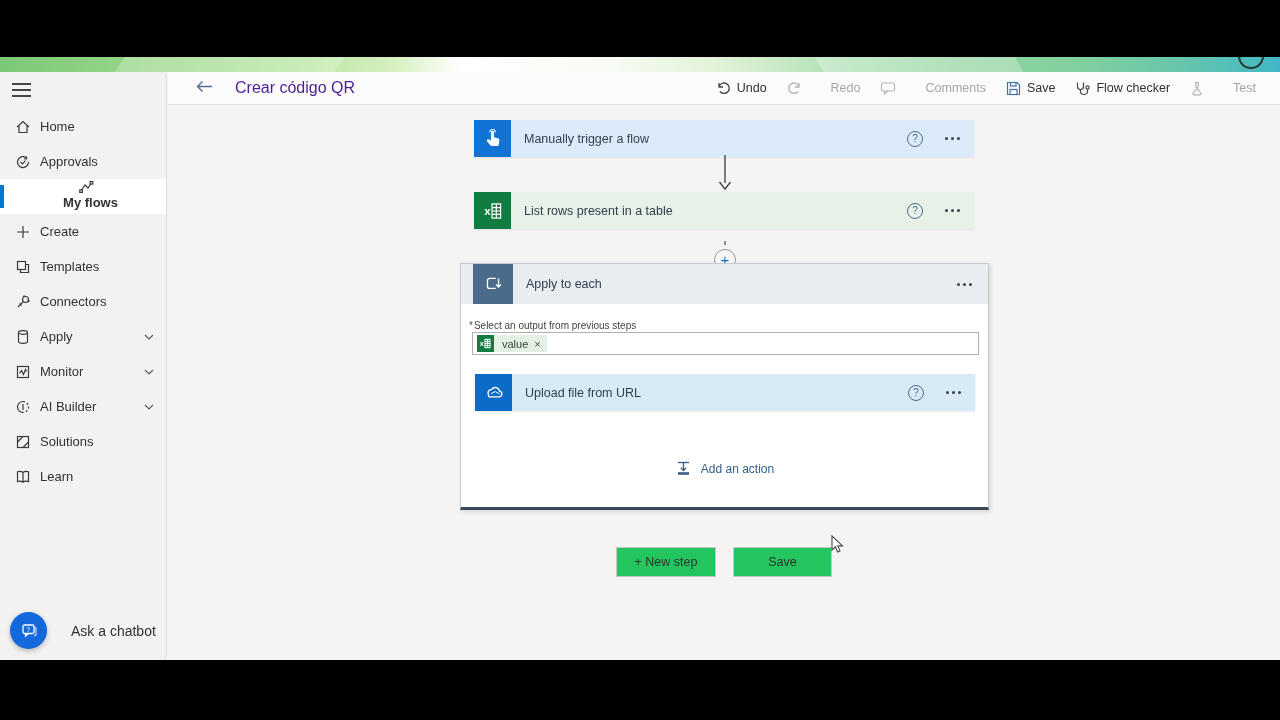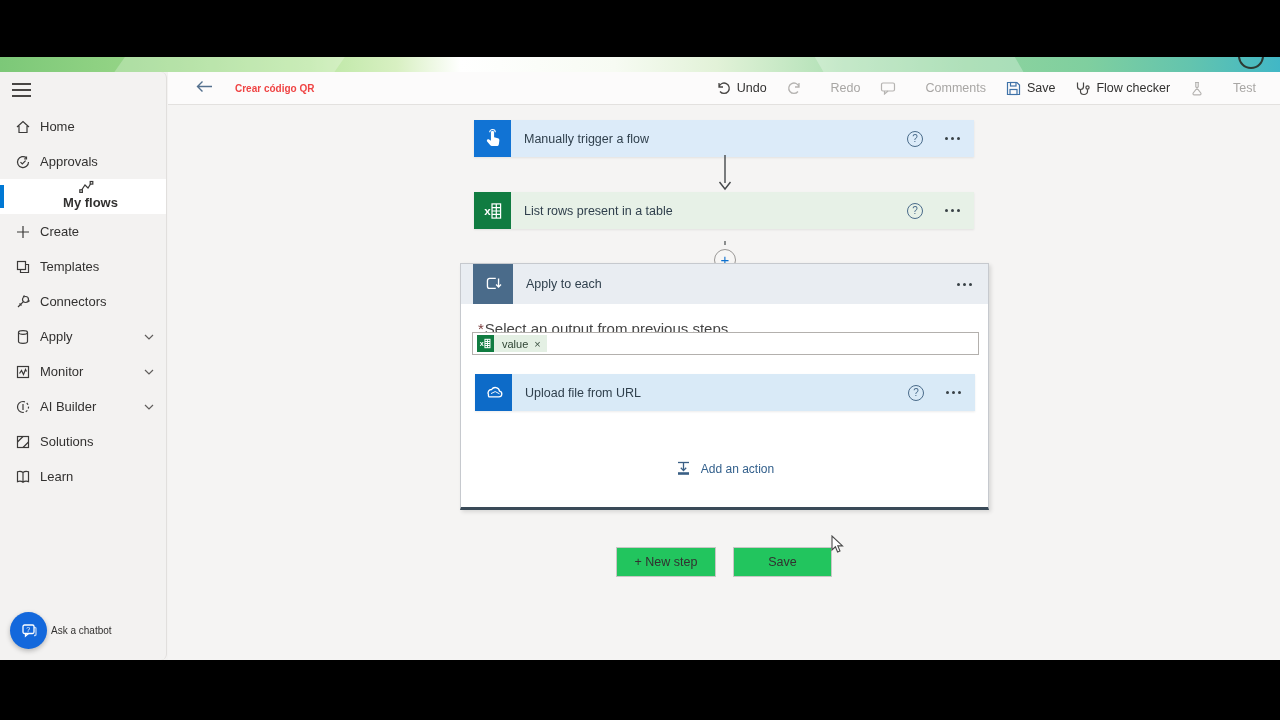--- a/index.html
+++ b/index.html
@@ -40,29 +40,29 @@
   .nav-item.active { background:#ffffff; font-weight:bold;flex-direction:column; }
   .nav-item.active::before {
     content:""; position:absolute; left:0; top:6px; bottom:6px; width:4px; background:#0078d4;
   }
   .nav-item .chev { position:absolute; right:12px; color:#605e5c; }
   .chatbot { position:absolute; left:10px; top:540px; display:flex; align-items:center; cursor:pointer; }
   .chatbot-circle {
     width:37px; height:37px; border-radius:50%; background:#1368dc;
     display:flex; align-items:center; justify-content:center; box-shadow:0 2px 5px rgba(0,0,0,.25);
   }
-  .chatbot-label { margin-left:4px; font-size:10px; color:#323130; }
+  .chatbot-label { margin-left:24px; font-size:14px; color:#323130; }
   
   .cheader {
     position:absolute; left:168px; top:0; width:1112px; height:33px;
     background:#fcfbfb; border-bottom:1px solid #e3e1df;
     display:flex; align-items:center;
   }
   .back-btn { margin-left:28px; color:#54708e; font-size:16px; cursor:pointer; line-height:1; }
-  .flow-title { margin-left:22px; font-size:10px; color:#ef4444;font-weight:bold; }
+  .flow-title { margin-left:22px; font-size:16px; color:#4c1d95; }
   .toolbar { margin-left:auto; margin-right:24px; display:flex; align-items:center; gap:20px; }
   .tool { display:flex; align-items:center; gap:6px; font-size:12.5px; color:#323130; cursor:pointer; white-space:nowrap; }
   .tool .ticon { display:flex; color:#484644; }
   .tool.disabled { color:#a8a6a4; cursor:default;gap:29px; }
   .tool.disabled .ticon { color:#b5b3b1; }
   .tool .save-ic { color:#3f72a8; }
   
   .canvas { position:absolute; left:168px; top:33px; width:1112px; height:555px; background:#f5f4f3; }
   
   .card {
@@ -98,21 +98,21 @@
     position:absolute; left:292px; top:158px; width:529px; height:247px;
     background:#ffffff; border:1px solid #c6c9ce; border-bottom:3px solid #3a4a58;
     box-shadow:2px 2px 4px rgba(0,0,0,.12);
   }
   .scope-header {
     display:flex; align-items:center; height:40px; background:#e9edf2; cursor:pointer;padding-left:12px;
   }
   .scope-header .cicon { width:40px; height:40px; flex:0 0 40px; background:#4a6b8a; display:flex; align-items:center; justify-content:center; }
   .scope-header .clabel { margin-left:13px; font-size:12.5px; color:#30404d; }
   .scope-header .dots { margin-left:auto; margin-right:16px; }
-  .field-label { position:absolute; left:17px; top:56px; font-size:15px; color:#444444;text-align:center; }
+  .field-label { position:absolute; left:8px; top:56px; font-size:10px; color:#444444;text-align:center; }
   .req { color:#7a3b3b; margin-right:1px; }
   .field-input {
     position:absolute; left:11px; top:68px; width:507px; height:23px;
     background:#fff; border:1px solid #b3b0ad; display:flex; align-items:center; padding-left:4px; cursor:text;
   }
   .chip {
     display:flex; align-items:center; height:17px; background:#e4f0e4; cursor:pointer;
   }
   .chip .chip-ic { width:17px; height:17px; background:#107c41; display:flex; align-items:center; justify-content:center; }
   .chip .chip-tx { font-size:11px; color:#2f4434; margin:0 6px 0 8px; }

